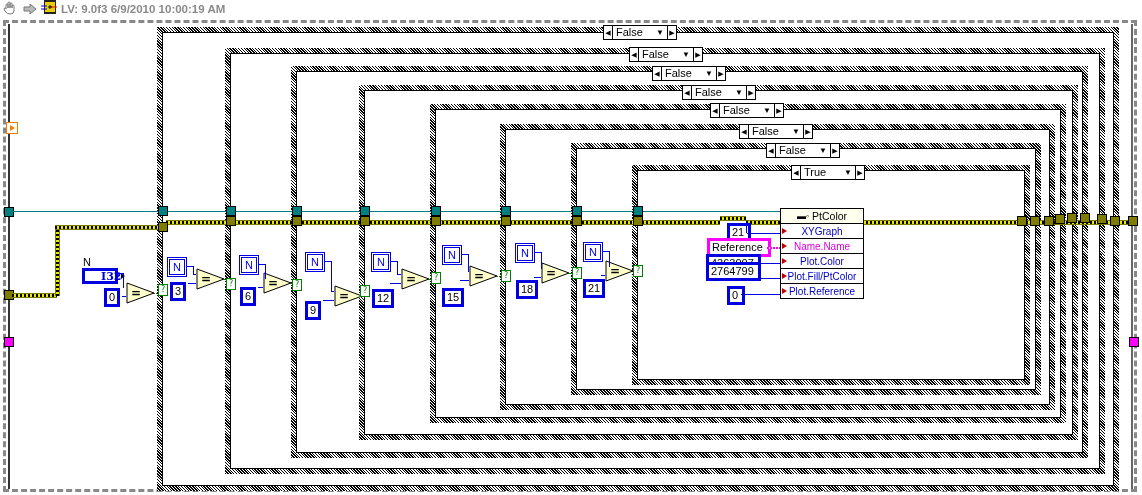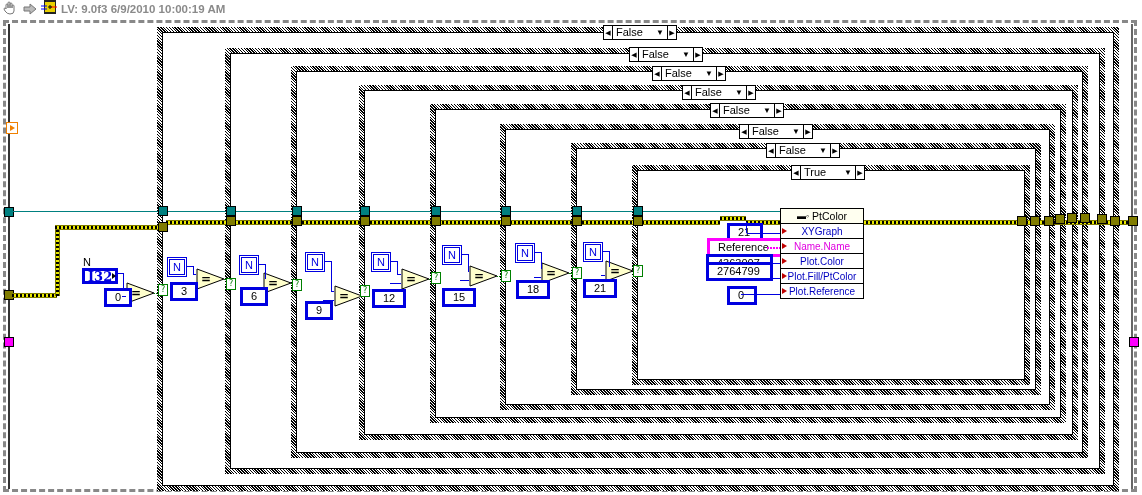--- a/index.html
+++ b/index.html
@@ -16,21 +16,21 @@
   .sel .arr{width:8px;display:flex;align-items:center;justify-content:center;font-size:7px;border-right:1px solid #000;}
   .sel .arr.r{border-right:none;border-left:1px solid #000;}
   .sel .lbl{padding:0 3px 0 3px;width:48px;display:flex;justify-content:space-between;}
   .wire-teal{position:absolute;height:1px;background:#008080;}
   .wire-y{position:absolute;height:3px;background:repeating-linear-gradient(90deg,#000 0 2px,#e8e800 2px 4px);border-top:1px solid #807c00;border-bottom:1px solid #807c00;}
   .wire-yv{position:absolute;width:3px;background:repeating-linear-gradient(0deg,#000 0 2px,#e8e800 2px 4px);border-left:1px solid #807c00;border-right:1px solid #807c00;}
   .tun{position:absolute;width:8px;height:8px;border:1px solid #000;}
   .tun.teal{background:#008080;}
   .tun.olive{background:#807c00;}
   .tun.pink{background:#ff00ff;}
-  .const{position:absolute;border:3px solid #0000e0;background:#fff;font-family:"Liberation Sans",sans-serif;font-size:11px;line-height:11px;padding:1px 8px;color:#000;}
+  .const{position:absolute;border:3px solid #0000e0;background:#fff;font-family:"Liberation Sans",sans-serif;font-size:11px;line-height:11px;padding:1px 2px;color:#000;}
   .nref{position:absolute;width:14px;height:14px;border:3px double #0000e0;font-family:"Liberation Sans",sans-serif;font-size:11px;color:#0000e0;display:flex;align-items:center;justify-content:center;background:#fff;}
   .bw{position:absolute;background:#0000e0;}
   .eqsvg{position:absolute;}
   .sel-term{position:absolute;width:8px;height:10px;border:1px solid #008000;font-size:8px;line-height:10px;text-align:center;color:#008000;background:#fff;}
   .gdots{position:absolute;height:0;border-top:1px dotted #008000;}
   .pnode{position:absolute;left:780px;top:208px;width:82px;border:1px solid #000;background:#fff;font-family:"Liberation Sans",sans-serif;font-size:10px;}
   .pnode .head{height:14px;border-bottom:1px solid #000;display:flex;align-items:center;justify-content:center;background:#fffff0;font-size:10.5px;}
   .pnode .row{height:14px;border-bottom:1px solid #000;display:flex;align-items:center;justify-content:center;color:#0000c0;position:relative;}
   .pnode .row:last-child{border-bottom:none;}
   .pnode .row .d{position:absolute;left:1px;top:4px;width:0;height:0;border-left:5px solid #c00000;border-top:3px solid transparent;border-bottom:3px solid transparent;}
@@ -182,21 +182,21 @@
     <div class="tun olive" style="left: 1055px; top: 214px;"></div>
     <div class="tun olive" style="left: 1067px; top: 213px;"></div>
     <div class="tun olive" style="left: 1080px; top: 213px;"></div>
     <div class="tun olive" style="left: 1097px; top: 214px;"></div>
     <div class="tun olive" style="left: 1110px; top: 216px;"></div>
     <div class="tun olive" style="left: 1128px; top: 216px;"></div>
   </div>
 
 <div class="nlabel" style="left:83px;top:256px;">N</div>
 <div style="position:absolute;left:82px;top:268px;width:30px;height:10px;border:3px solid #0000e0;background:#fff;display:flex;align-items:center;">
-  <span style="font-family:'DejaVu Serif',serif;font-weight:bold;font-size:13px;color:#0000e0;margin-left:3px;">I32</span>
+  <span style="font-family:'DejaVu Serif',serif;font-weight:bold;font-size:11px;color:#0000e0;margin-left:16px;">I32</span>
   <span style="margin-left:auto;width:0;height:0;border-left:4px solid #000;border-top:3px solid transparent;border-bottom:3px solid transparent;"></span>
 </div>
 
 <div id="cmps">
     <svg width="30" height="22" class="eqsvg" style="left: 126px; top: 282px;">
       <polygon points="1,1 28,11 1,21" fill="#ffffcc" stroke="#000"></polygon>
       <text x="5" y="15" font-size="12" font-weight="bold" font-family="DejaVu Sans, sans-serif">=</text>
     </svg>
     <div class="const" style="left: 104px; top: 288px;">0</div>
     <div class="bw" style="left: 122px; top: 296px; width: 4px; height: 1px;"></div>

